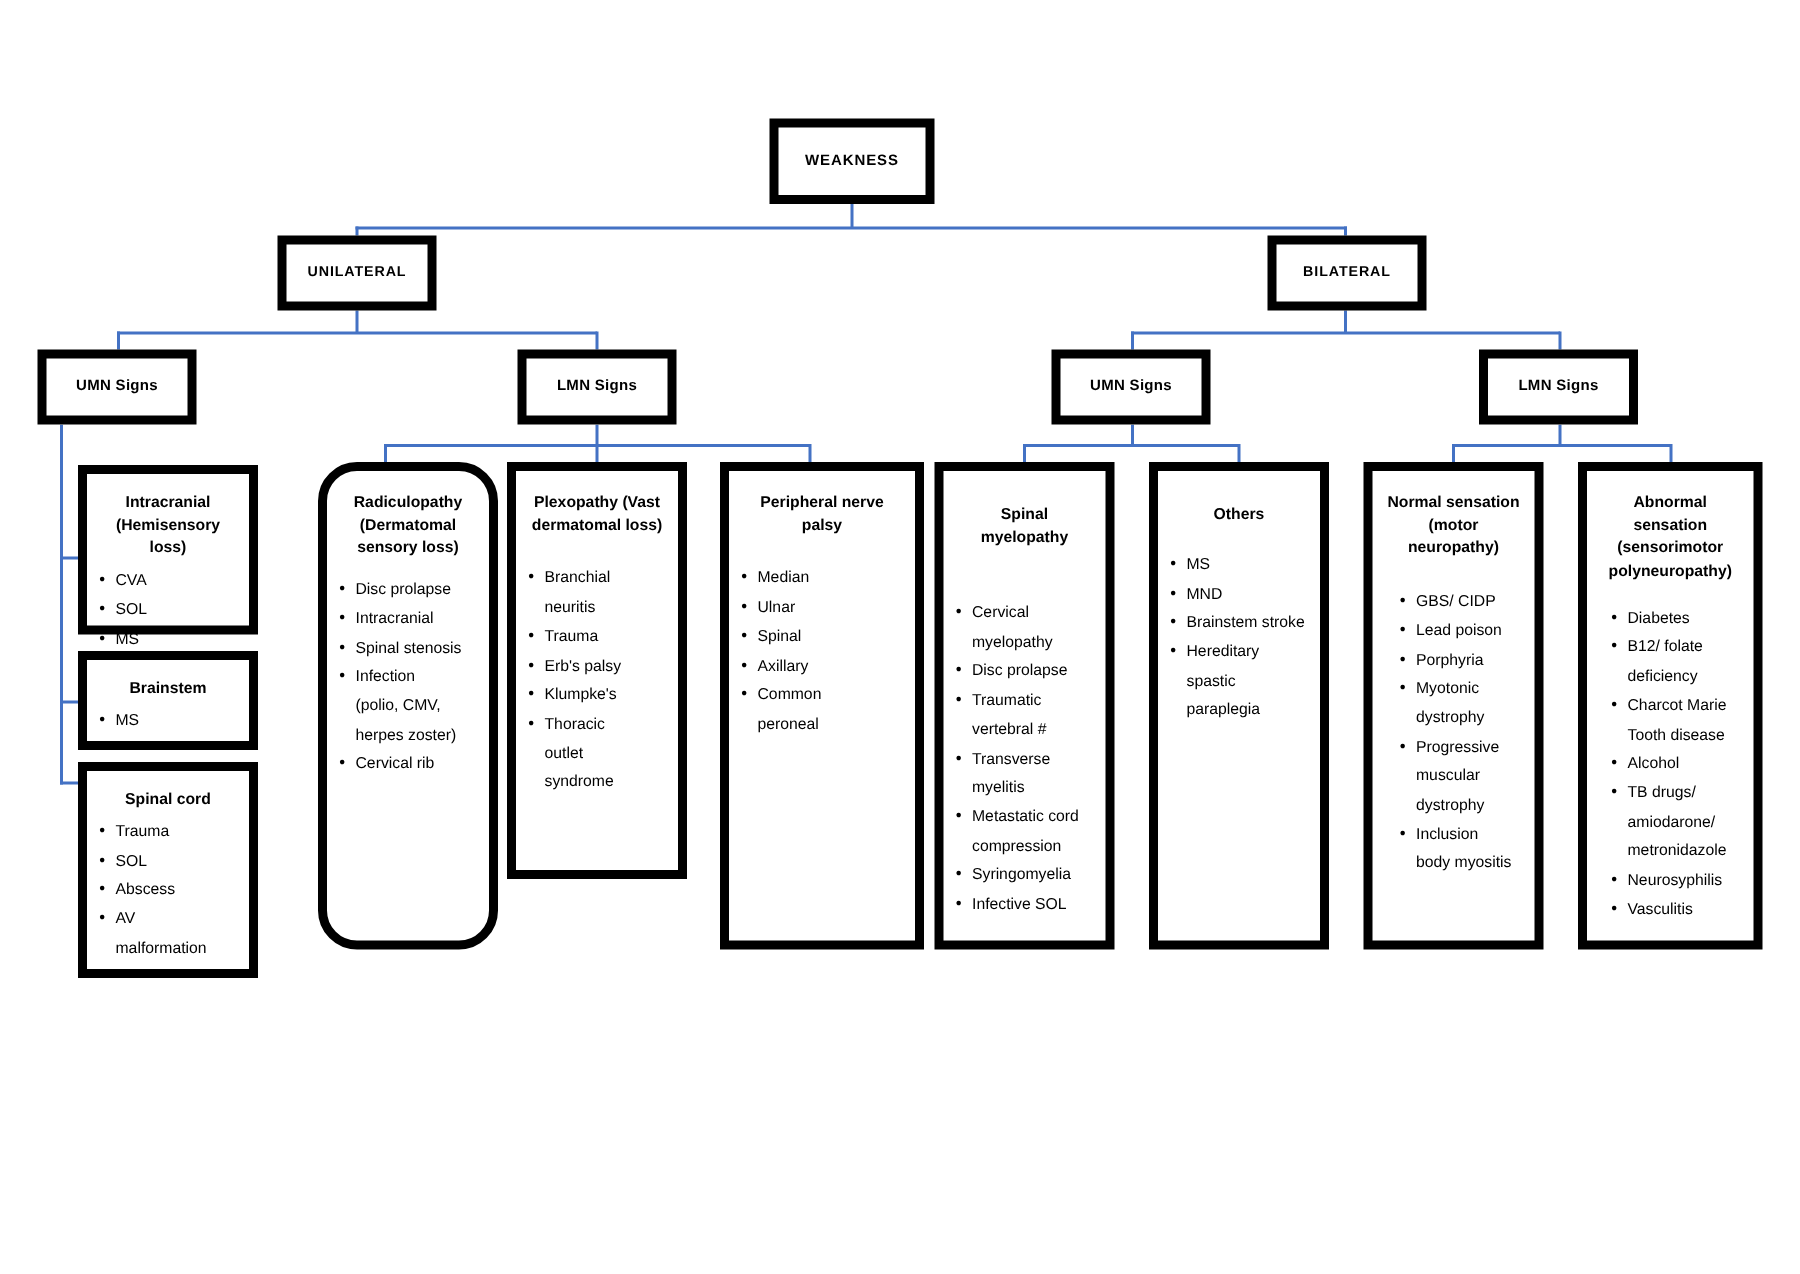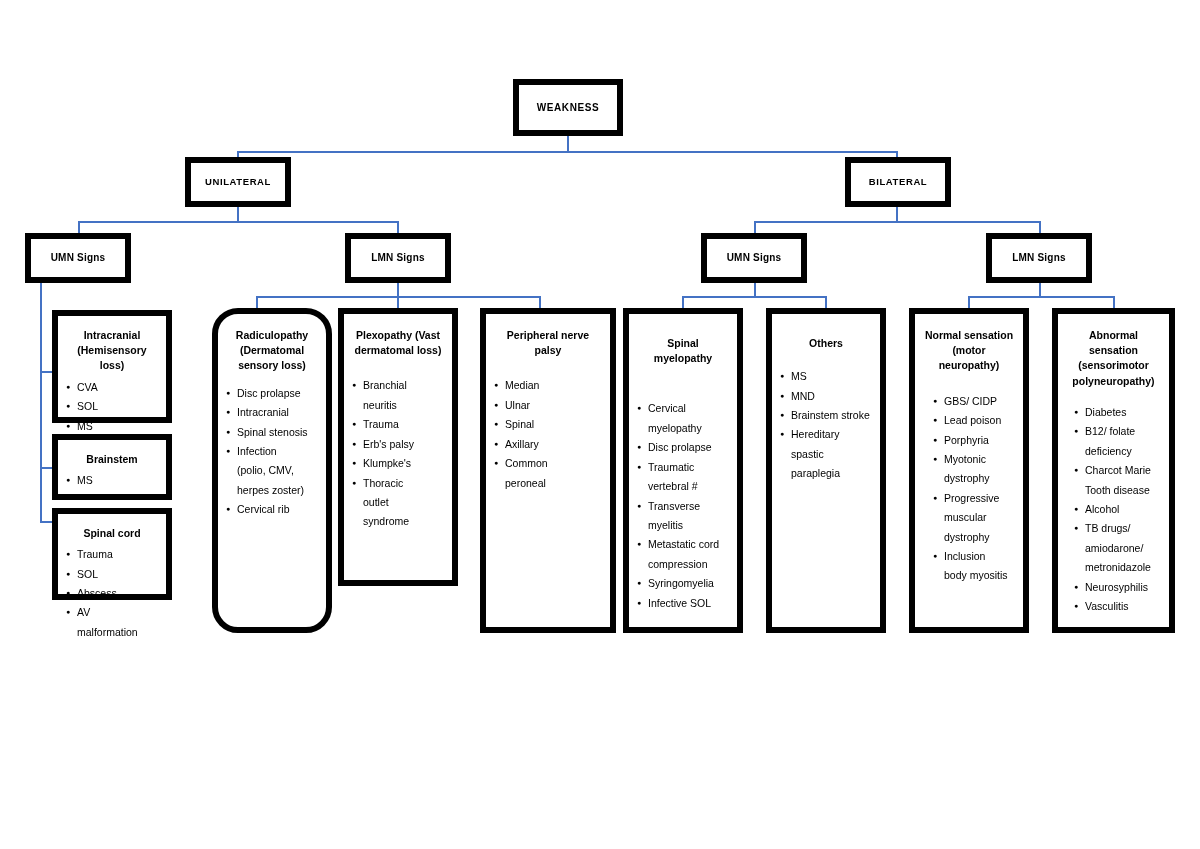--- a/index.html
+++ b/index.html
@@ -176,21 +176,21 @@
     </ul>
   </div>
 
   <div class="box leafbox" style="left:52px; top:434px; width:120px; height:66px; padding-top:12px;">
     <div class="leaf-head leaf-head-tight">Brainstem</div>
     <ul class="items">
       <li>MS</li>
     </ul>
   </div>
 
-  <div class="box leafbox" style="left:52px; top:508px; width:120px; height:92px; padding-top:12px;">
+  <div class="box leafbox" style="left:52px; top:508px; width:120px; height:144px; padding-top:12px;">
     <div class="leaf-head leaf-head-tight">Spinal cord</div>
     <ul class="items">
       <li>Trauma</li>
       <li>SOL</li>
       <li>Abscess</li>
       <li>AV
 malformation</li>
     </ul>
   </div>
 

